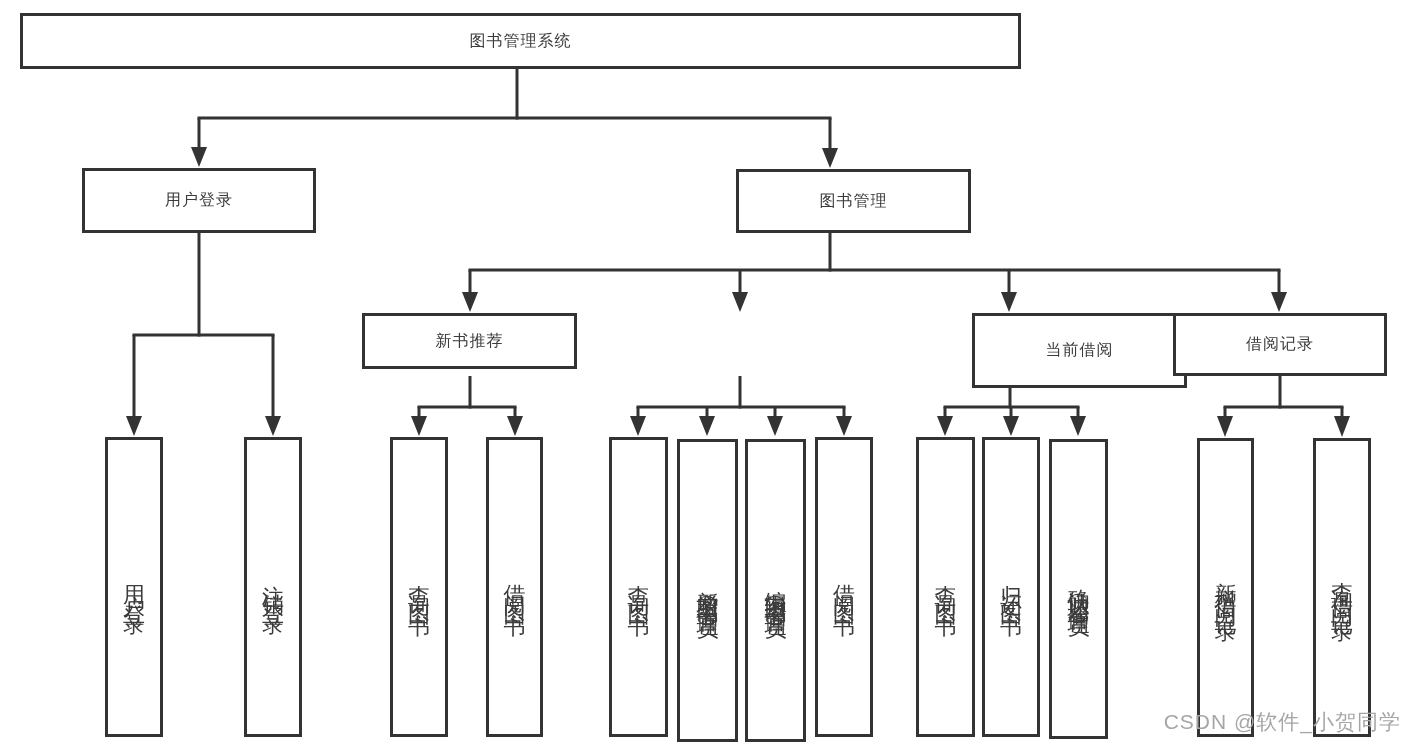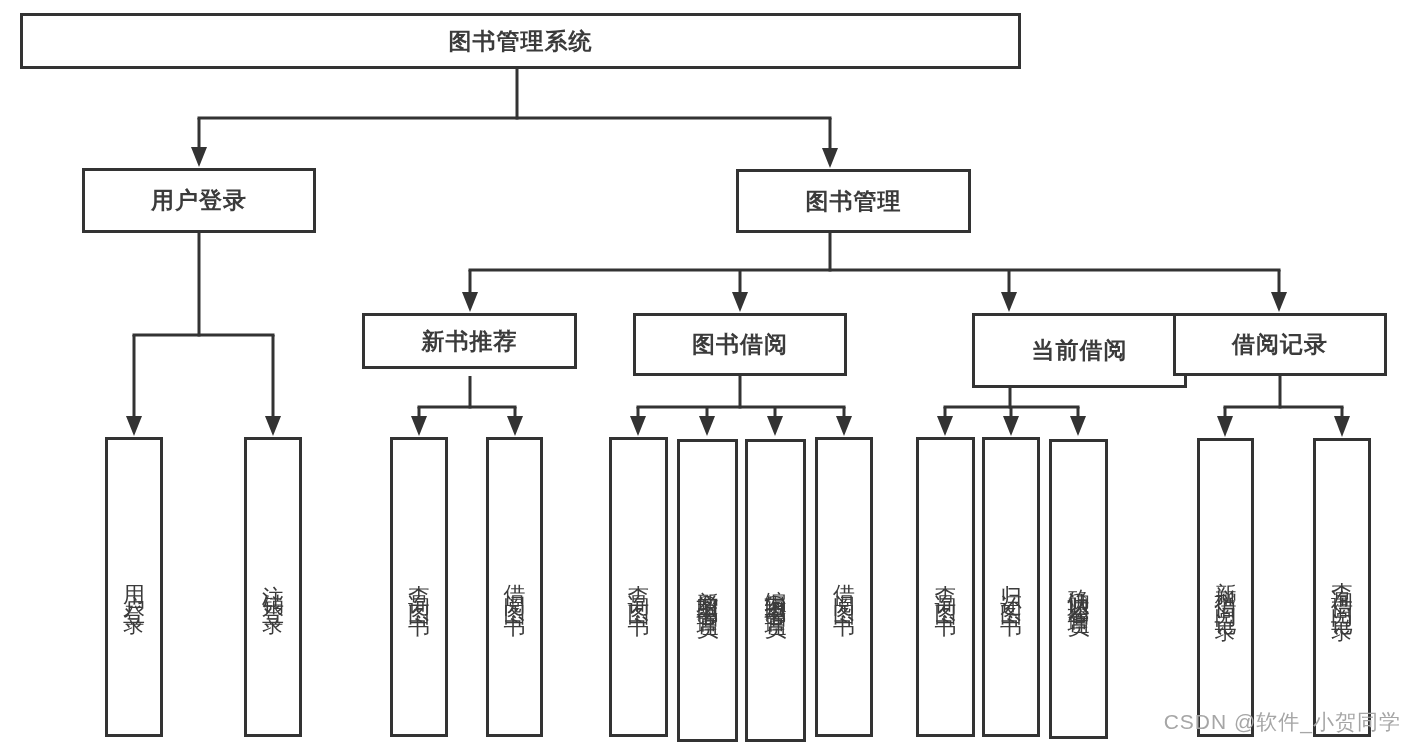--- a/index.html
+++ b/index.html
@@ -15,21 +15,21 @@
     position:absolute;
     box-sizing:border-box;
     background:#ffffff;
     border:3px solid #333333;
     color:#3b3b3b;
     display:flex;
     align-items:center;
     justify-content:center;
     text-align:center;
   }
-  .h-node{font-size:23px;letter-spacing:1px;white-space:nowrap;font-weight:bold;}
+  .h-node{font-size:16px;letter-spacing:1px;white-space:nowrap;}
   .v-node{
     writing-mode:vertical-rl;
     text-orientation:mixed;
     font-size:22px;
     line-height:1;
   }
   .ls10{letter-spacing:10px;}
   .ls8{letter-spacing:8px;}
   .ls4{letter-spacing:4px;}
   
@@ -130,21 +130,20 @@
     <line x1="1342" y1="407" x2="1342" y2="418"></line>
     <polygon points="1334,416 1350,416 1342,437" fill="#333333" stroke="none"></polygon>
   </svg>
 
   <div class="node h-node" id="n-root">图书管理系统</div>
 
   <div class="node h-node" id="n-login">用户登录</div>
   <div class="node h-node" id="n-mgmt">图书管理</div>
 
   <div class="node h-node" id="n-mid1">新书推荐</div>
-  <div class="node h-node" id="n-mid2">图书借阅</div>
   <div class="node h-node" id="n-mid3">当前借阅</div>
   <div class="node h-node" id="n-mid4">借阅记录</div>
 
   <div class="node v-node ls10" id="n-l1">用户登录</div>
   <div class="node v-node ls10" id="n-l2">注销登录</div>
 
   <div class="node v-node ls10" id="n-a1">查询图书</div>
   <div class="node v-node ls10" id="n-a2">借阅图书</div>
 
   <div class="node v-node ls10" id="n-b1">查询图书</div>

